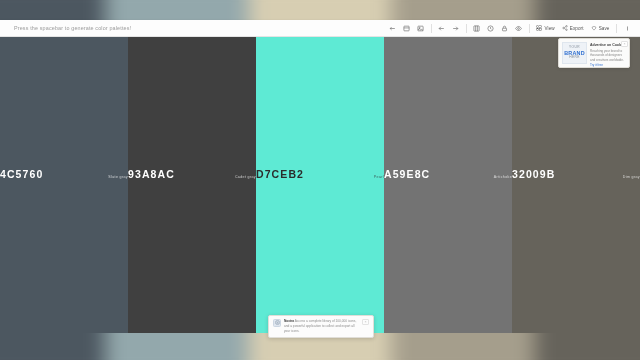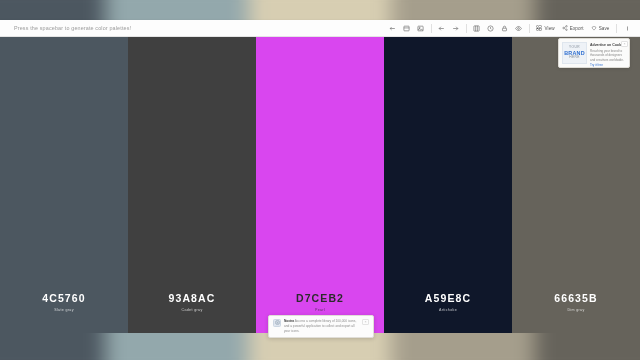--- a/index.html
+++ b/index.html
@@ -28,22 +28,22 @@
     display: flex; align-items: center; gap: 2px;
     padding: 2px 3.5px; color: #585858; cursor: pointer;
   }
   .tb-btn svg { display: block; }
   .tb-lbl { font-size: 4.6px; color: #555; letter-spacing: .1px; }
   .tb-sep { width: 1px; height: 9px; background: #e0e0e0; margin: 0 3px; }
 
   
   .palette { position: absolute; left: 0; right: 0; top: 37px; bottom: 27px; display: flex; }
   .swatch {
-    flex: 1; position: relative; display: flex; flex-direction: column;
-    align-items: center; justify-content: flex-end; padding-bottom: 21px; cursor: pointer;
+    flex: 1; position: relative; display: flex; flex-direction: row;
+    align-items: center; justify-content: space-between; padding-bottom: 21px; cursor: pointer;
   }
   .hex {
     font-size: 10.5px; font-weight: 700; letter-spacing: 1.1px; line-height: 1;
   }
   .cname { font-size: 3.6px; letter-spacing: .35px; margin-top: 4.5px; opacity: .72; }
   .light .hex, .light .cname { color: #ffffff; }
   .dark  .hex, .dark  .cname { color: #2b2b2b; }
 
   
   .ad {
@@ -208,32 +208,32 @@
     <div class="swatch light" style="background:#4C5760">
       <div class="hex">4C5760</div>
       <div class="cname">Slate gray</div>
     </div>
 
     <div class="swatch light" style="background:#404040">
       <div class="hex">93A8AC</div>
       <div class="cname">Cadet gray</div>
     </div>
 
-    <div class="swatch dark" style="background:#d946ef">
+    <div class="swatch dark" style="background:#5eead4">
       <div class="hex">D7CEB2</div>
       <div class="cname">Pearl</div>
     </div>
 
-    <div class="swatch light" style="background:#0f172a">
+    <div class="swatch light" style="background:#737373">
       <div class="hex">A59E8C</div>
       <div class="cname">Artichoke</div>
     </div>
 
     <div class="swatch light" style="background:#66635B">
-      <div class="hex">66635B</div>
+      <div class="hex">32009B</div>
       <div class="cname">Dim gray</div>
     </div>
   </div>
 
   <div class="ad">
     <div class="ad-close">×</div>
     <div class="ad-logo">
       <div class="ad-l1">YOUR</div>
       <div class="ad-l2">BRAND</div>
       <div class="ad-l3">HERE</div>

